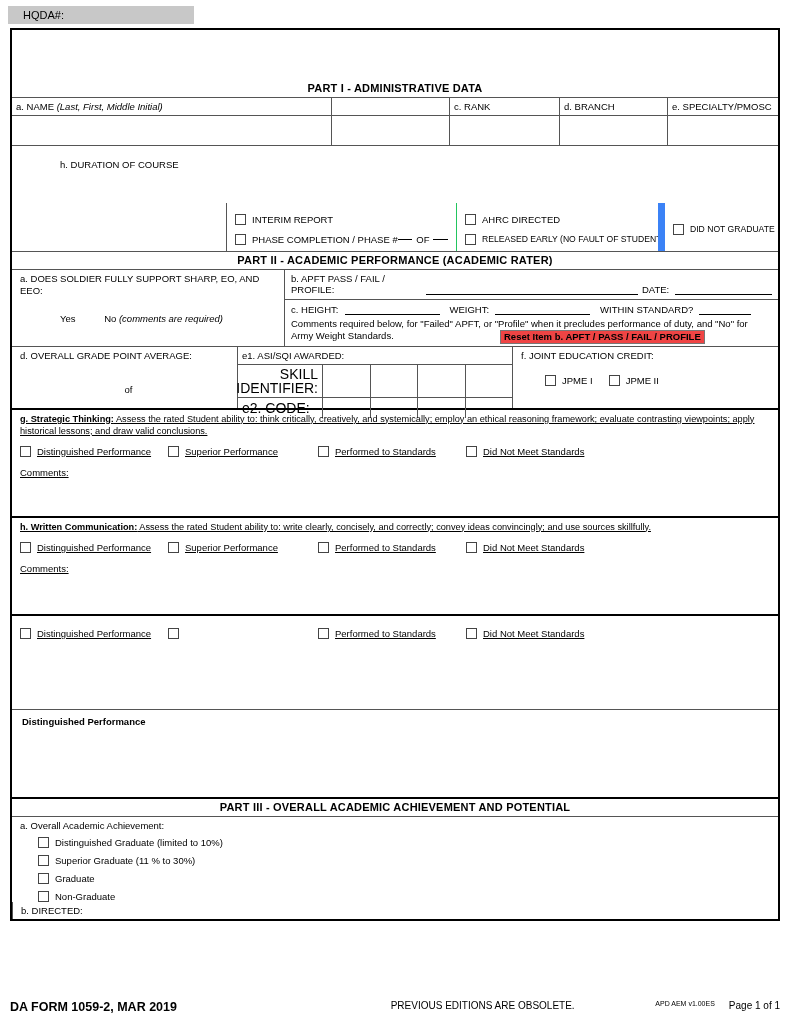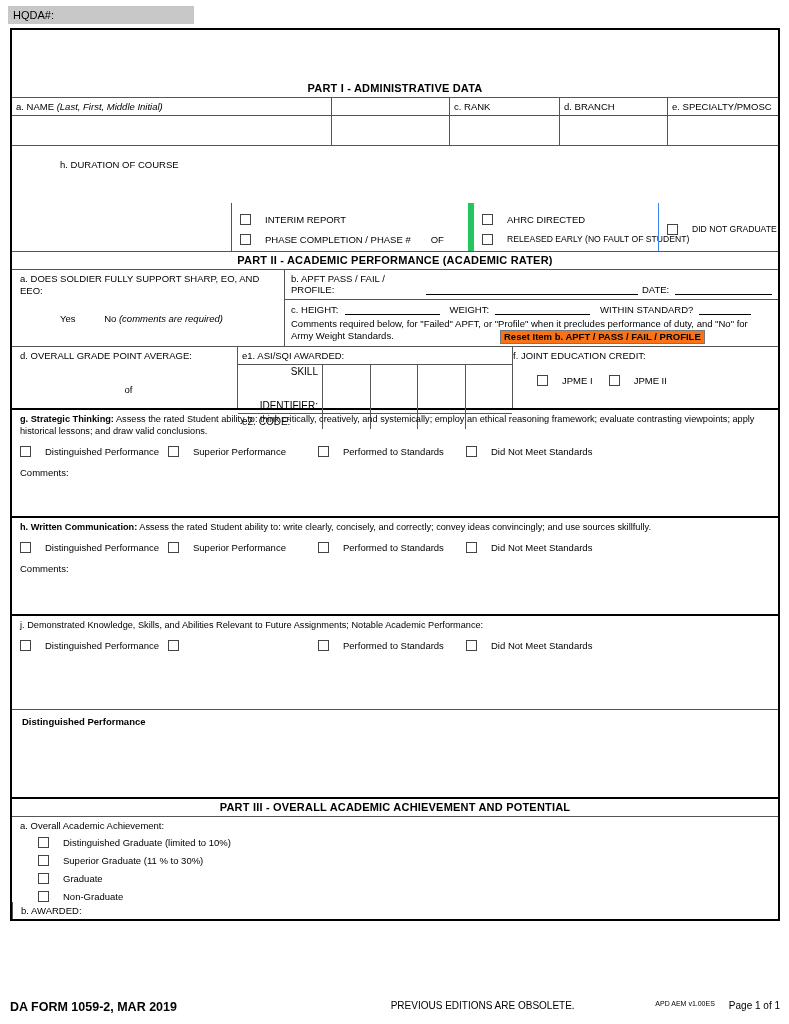--- a/index.html
+++ b/index.html
@@ -15,21 +15,21 @@
     overflow: hidden;
   }
 
   
   .hqda-bar {
     position: absolute;
     left: 8px; top: 6px;
     width: 186px; height: 18px;
     background: #c8c8c8;
     display: flex; align-items: center;
-    padding-left: 5px;
+    padding-left: 15px;
     font-size: 11px;
   }
 
   
   .form {
     position: absolute;
     left: 10px; top: 28px;
     width: 770px;
     border: 2px solid #000;
     background: #fff;
@@ -52,21 +52,21 @@
   
   .cb {
     display: inline-block;
     width: 11px; height: 11px;
     border: 1px solid #444;
     background: #fff;
     vertical-align: -2px;
     margin-right: 6px;
     flex: 0 0 auto;
   }
-  .cbrow { display: flex; align-items: center; gap: 8px; }
+  .cbrow { display: flex; align-items: center; }
   .cbrow .cbl { font-size: 9.5px; white-space: nowrap; }
 
   
   .p1-top { height: 50px; }
   .p1-hdrrow { display: flex; }
   .p1-hdrrow > div { padding: 3px 4px; font-size: 9.5px; }
   .p1-valrow { display: flex; height: 30px; }
 
   .c-name   { width: 320px; }
   .c-blank  { width: 118px; }
@@ -77,66 +77,66 @@
   .duration { height: 58px; padding: 8px 0 0 48px; }
 
   .chk-band { display: flex; height: 48px; }
   .chk-spacer { width: 238px; }
   .chk-grp {
     padding: 4px 8px 0 8px;
     display: flex; flex-direction: column; justify-content: center;
     gap: 9px;
   }
   .chk-g1 { width: 230px; border-left: 1px solid #555; }
-  .chk-g2 { width: 190px; border-left: 6px solid #22c55e; margin-left: 7px; }
-  .chk-g3 { width: 120px; border-left: 1px solid #3b82f6; }
+  .chk-g2 { width: 190px; border-left: 1px solid #22c55e; }
+  .chk-g3 { width: 120px; border-left: 7px solid #3b82f6; margin-left: 12px; }
   .ul-short { display: inline-block; border-bottom: 1px solid #000; width: 38px; }
 
   
   .p2-ab { display: flex; }
   .p2-a { width: 272px; padding: 3px 0 0 8px; }
   .p2-a-yn { margin-top: 16px; padding-left: 40px; font-size: 9.5px; }
   .p2-a-yn .no { margin-left: 26px; margin-top: 39px; }
   .p2-right { flex: 1; border-left: 1px solid #555; }
   .p2-b { padding: 3px 6px 4px 6px; display: flex; align-items: flex-end; font-size: 9.5px; }
   .ul { border-bottom: 1px solid #000; display: inline-block; height: 11px; }
   .p2-c { padding: 4px 6px 2px 6px; font-size: 9.5px; display: flex; align-items: flex-end; }
   .p2-note { padding: 1px 6px 3px 6px; font-size: 9.5px; line-height: 1.3; position: relative; }
   .reset-btn {
     display: inline-block;
     border: 1px solid #777;
-    background: #f97316;
+    background: #ef4444;
     font-size: 9.5px; font-weight: bold;
     padding: 0px 3px;
     position: absolute;
     left: 215px; top: 13px;
   }
 
   
   .def { display: flex; height: 62px; }
   .d-col { width: 225px; padding: 3px 0 0 8px; }
   .d-of { text-align: center; margin-top: 22px; font-size: 9.5px; }
   .e-col { width: 275px; border-left: 1px solid #555; display: flex; flex-direction: column; }
   .e-hdr { font-size: 9.5px; padding: 3px 4px; border-bottom: 1px solid #555; }
   .e-grid { flex: 1; display: flex; flex-direction: column; }
   .e-grow { flex: 1; display: flex; }
   .e-grow.first { border-bottom: 1px solid #555; }
   .e-lblcell {
     width: 85px; border-right: 1px solid #555;
-    font-size: 10px; padding: 2px 4px;
-    display: flex; align-items: center; gap: 24px;
+    font-size: 14px; padding: 2px 4px;
+    display: flex; align-items: center;
   }
   .e-lblcell.two { flex-direction: column; align-items: flex-end; justify-content: center; line-height: 1.0; }
   .e-cell { flex: 1; border-right: 1px solid #555; }
   .e-cell:last-child { border-right: none; }
-  .f-col { flex: 1; border-left: 1px solid #555; padding: 3px 0 0 0; }
+  .f-col { flex: 1; border-left: 1px solid #555; padding: 3px 0 0 8px; }
   .f-boxes { margin-top: 13px; padding-left: 24px; display: flex; gap: 16px; }
 
   
-  .assess { padding: 4px 8px 0 8px; }
+  .assess { padding: 4px 8px 0 8px; text-decoration: underline; }
   .assess .desc { font-size: 9.2px; line-height: 1.3; }
   .assess .desc b { font-weight: bold; }
   .opts { display: flex; margin-top: 8px; }
   .opts .o1 { width: 148px; }
   .opts .o2 { width: 150px; }
   .opts .o3 { width: 148px; }
   .opts .o4 { width: 160px; }
   .comments { font-size: 9.5px; margin-top: 10px; }
 
   .blk-g { height: 108px; }
@@ -367,21 +367,20 @@
       </div>
       <div class="o4 cbrow">
         <span class="cb"></span>
         <span class="cbl">Did Not Meet Standards</span>
       </div>
     </div>
     <div class="comments">Comments:</div>
   </div>
 
   <div class="assess blk-j hline-thick">
-    <div class="desc">j. Demonstrated Knowledge, Skills, and Abilities Relevant to Future Assignments; Notable Academic Performance:</div>
     <div class="opts">
       <div class="o1 cbrow">
         <span class="cb"></span>
         <span class="cbl">Distinguished Performance</span>
       </div>
       <div class="o2 cbrow">
         <span class="cb"></span>
         <span class="cbl"></span>
       </div>
       <div class="o3 cbrow">
@@ -418,21 +417,21 @@
           <span class="cb"></span>
           <span class="cbl">Graduate</span>
         </div>
         <div class="cbrow">
           <span class="cb"></span>
           <span class="cbl">Non-Graduate</span>
         </div>
       </div>
     </div>
     <div class="p3-b">
-      <span>b. AWARDED:</span>
+      <span>b. DIRECTED:</span>
     </div>
   </div>
 
 </div>
 
 <div class="footer">
   <div class="f-form">DA FORM 1059-2, MAR 2019</div>
   <div class="f-prev">PREVIOUS EDITIONS ARE OBSOLETE.</div>
   <div class="f-apd">APD AEM v1.00ES</div>
   <div class="f-page">Page 1 of 1</div>

